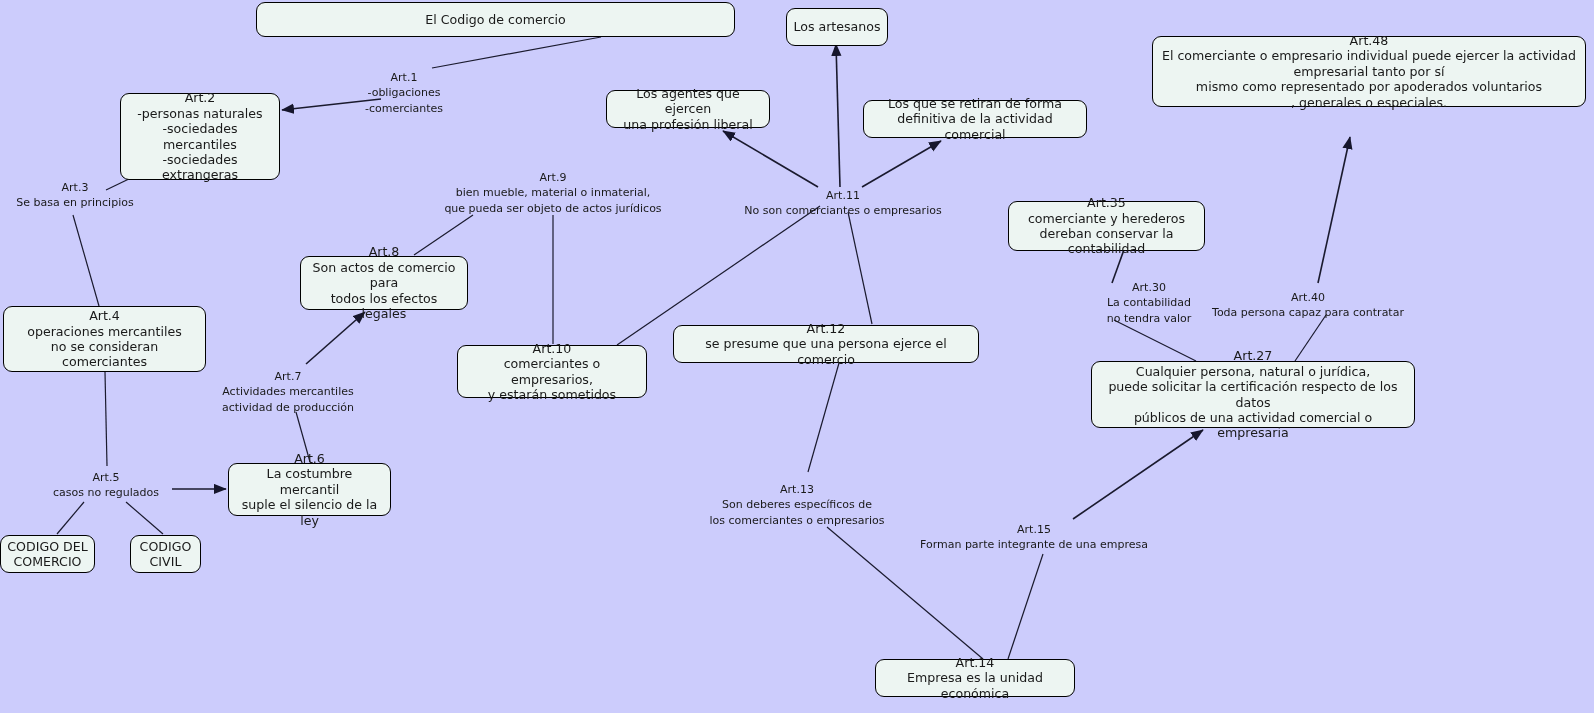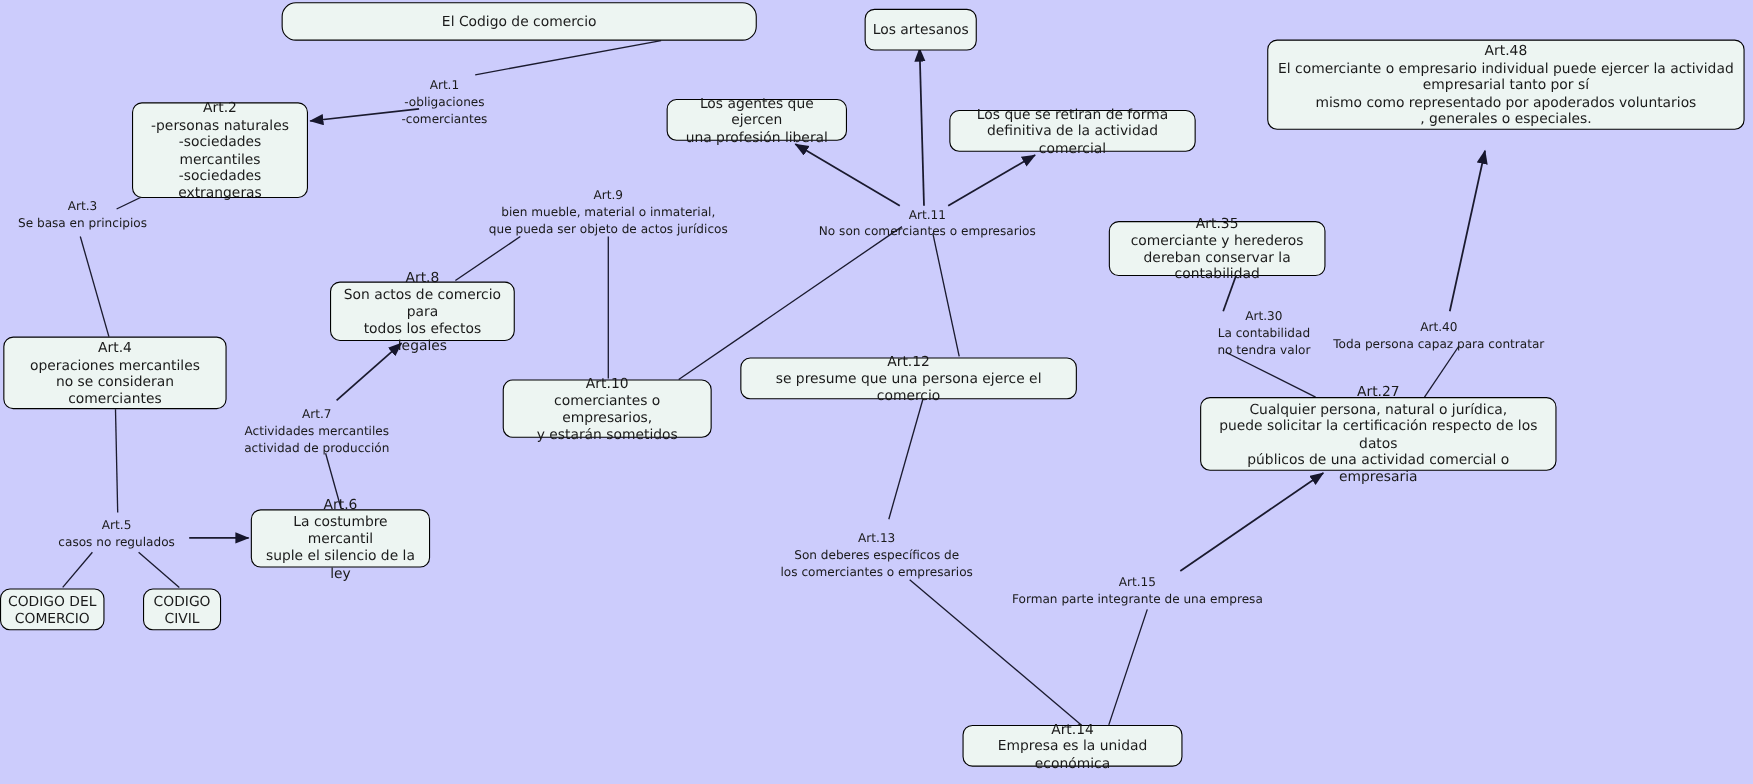--- a/index.html
+++ b/index.html
@@ -84,21 +84,21 @@
         <line x1="827" y1="527" x2="983" y2="659" stroke="#1a1a2e" stroke-width="1.2"></line>
         <line x1="1008" y1="659" x2="1043" y2="554" stroke="#1a1a2e" stroke-width="1.2"></line>
         <line x1="1073" y1="519" x2="1203" y2="430" stroke="#1a1a2e" stroke-width="1.6" marker-end="url(#arrowhead)"></line>
         <line x1="1196" y1="361" x2="1114" y2="320" stroke="#1a1a2e" stroke-width="1.2"></line>
         <line x1="1112" y1="283" x2="1130" y2="233" stroke="#1a1a2e" stroke-width="1.6" marker-end="url(#arrowhead)"></line>
         <line x1="1295" y1="361" x2="1326" y2="315" stroke="#1a1a2e" stroke-width="1.2"></line>
         <line x1="1318" y1="283" x2="1350" y2="137" stroke="#1a1a2e" stroke-width="1.6" marker-end="url(#arrowhead)"></line>
       </g>
   </svg>
   <div id="nodes-group">
-      <div class="node" style="left: 256px; top: 2px; width: 432px; height: 35px; border-radius: 13px;">El Codigo de comercio</div>
+      <div class="node" style="left: 256px; top: 2px; width: 479px; height: 35px;">El Codigo de comercio</div>
       <div class="node" style="left: 120px; top: 93px; width: 160px; height: 87px;">Art.2
 -personas naturales
 -sociedades mercantiles
 -sociedades extrangeras</div>
       <div class="node" style="left: 3px; top: 306px; width: 203px; height: 66px;">Art.4
 operaciones mercantiles
 no se consideran comerciantes</div>
       <div class="node" style="left: 0px; top: 535px; width: 95px; height: 38px;">CODIGO DEL
 COMERCIO</div>
       <div class="node" style="left: 130px; top: 535px; width: 71px; height: 38px;">CODIGO
@@ -115,21 +115,21 @@
       <div class="node" style="left: 606px; top: 90px; width: 164px; height: 38px;">Los agentes que ejercen
 una profesión liberal</div>
       <div class="node" style="left: 786px; top: 8px; width: 102px; height: 38px;">Los artesanos</div>
       <div class="node" style="left: 863px; top: 100px; width: 224px; height: 38px;">Los que se retiran de forma
 definitiva de la actividad comercial</div>
       <div class="node" style="left: 673px; top: 325px; width: 306px; height: 38px;">Art.12
 se presume que una persona ejerce el comercio</div>
       <div class="node" style="left: 1008px; top: 181px; width: 197px; height: 50px; margin-top: 20px;">Art.35
 comerciante y herederos
 dereban conservar la contabilidad</div>
-      <div class="node" style="left: 1152px; top: 36px; width: 434px; height: 82px;">Art.48
+      <div class="node" style="left: 1152px; top: 36px; width: 434px; height: 71px;">Art.48
 El comerciante o empresario individual puede ejercer la actividad
 empresarial tanto por sí
 mismo como representado por apoderados voluntarios
 , generales o especiales.</div>
       <div class="node" style="left: 1091px; top: 361px; width: 324px; height: 67px;">Art.27
 Cualquier persona, natural o jurídica,
 puede solicitar la certificación respecto de los datos
 públicos de una actividad comercial o empresaria</div>
       <div class="node" style="left: 875px; top: 659px; width: 200px; height: 38px;">Art.14
 Empresa es la unidad económica</div>

